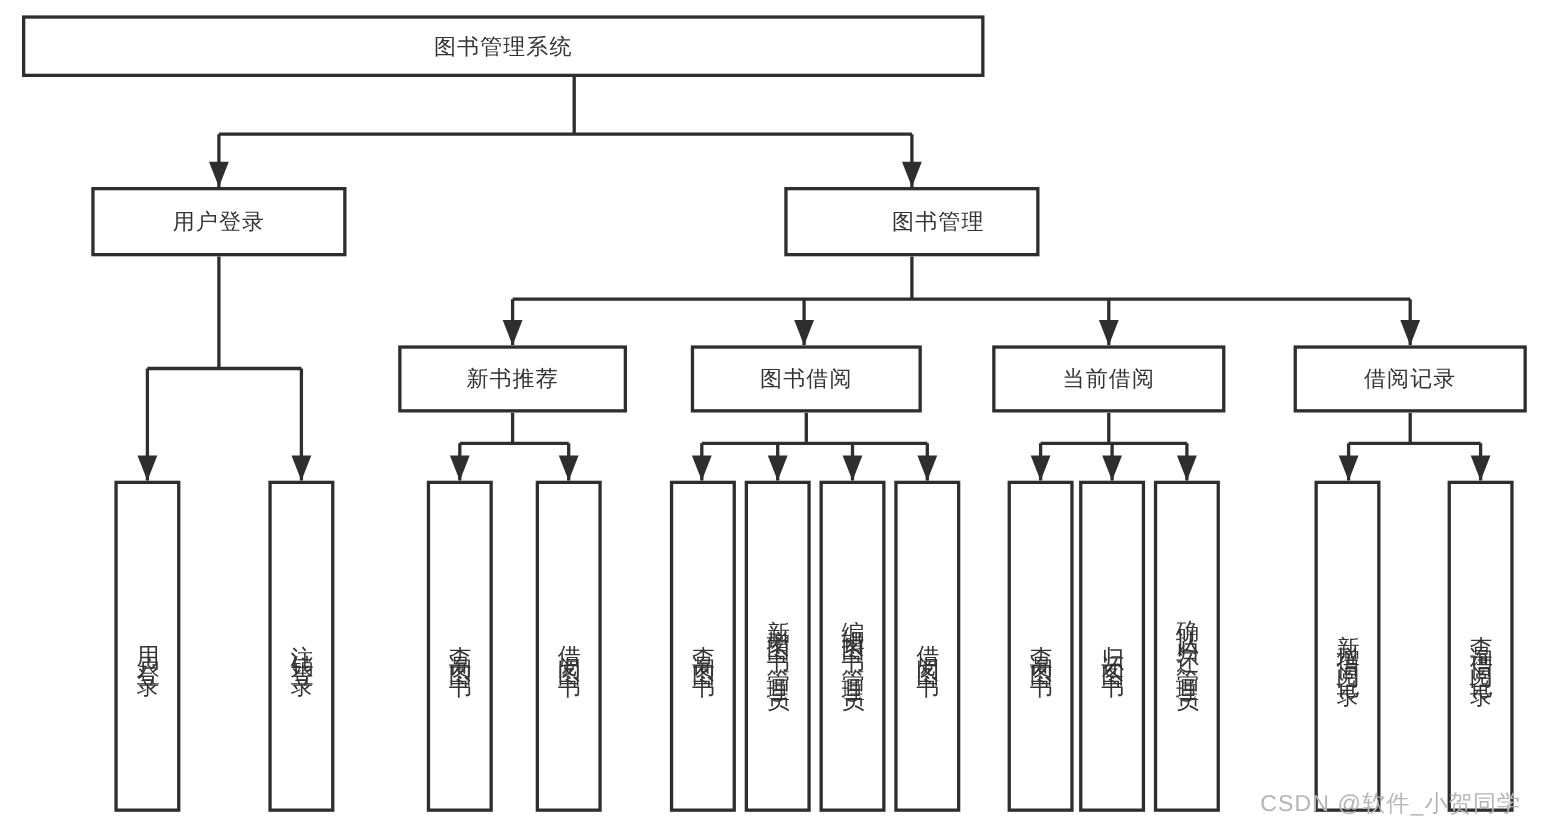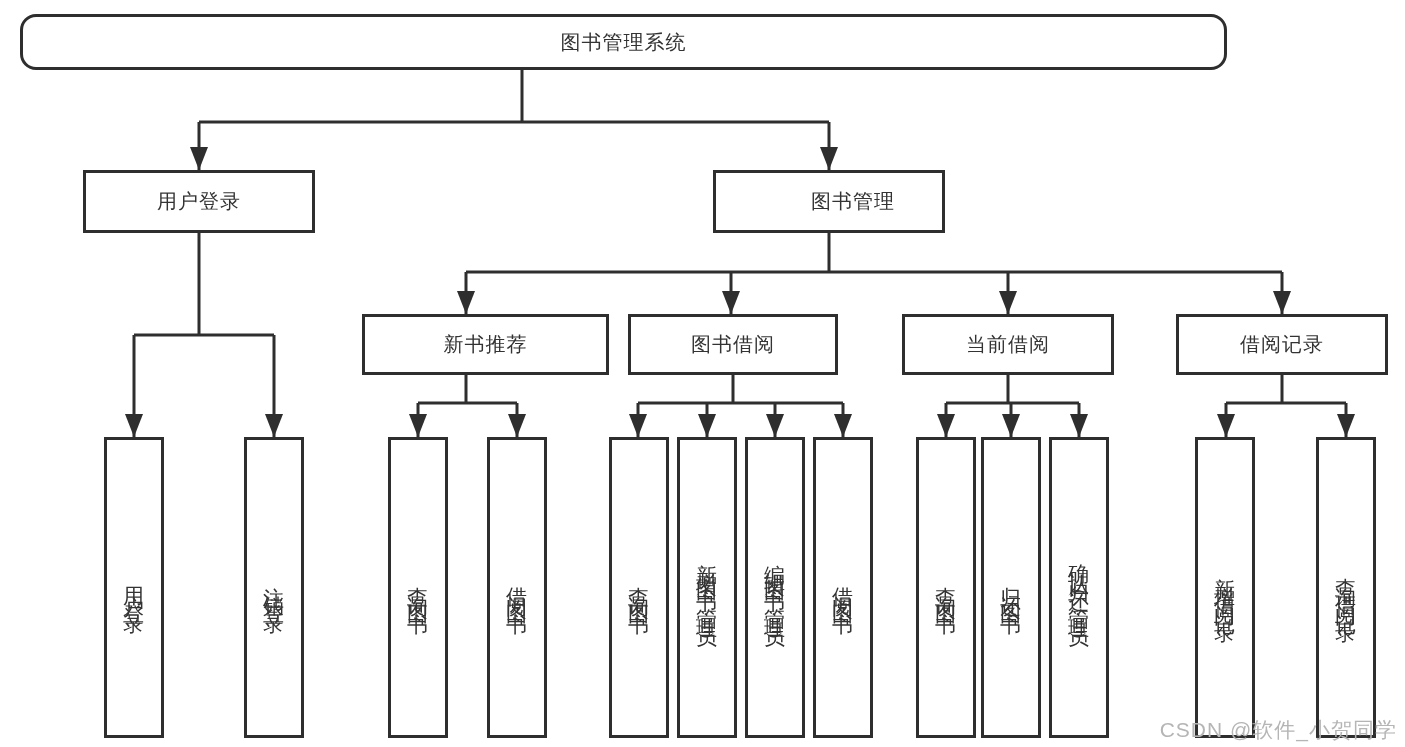--- a/index.html
+++ b/index.html
@@ -22,26 +22,26 @@
   .node{
     position:absolute;
     box-sizing:border-box;
     border:3px solid var(--line);
     background:#fff;
     display:flex;align-items:center;justify-content:center;
     font-size:20px;color:var(--text);
     letter-spacing:1px;
     z-index:2;
   }
-  .root{left:20px;top:14px;width:1207px;height:56px;border-radius:16px;}
+  .root{left:20px;top:14px;width:875px;height:56px;}
   .lvl2{top:170px;width:232px;height:63px;}
   .n-user-login{left:83px;}
   .n-book-mgmt{left:713px;padding-left:48px;}
   .lvl3{top:314px;height:61px;}
-  .n-new-book{left:362px;width:247px;}
+  .n-new-book{left:362px;width:208px;}
   .n-book-borrow{left:628px;width:210px;}
   .n-current-borrow{left:902px;width:212px;}
   .n-borrow-records{left:1176px;width:212px;}
   .leaf{
     position:absolute;top:437px;width:60px;height:301px;
     box-sizing:border-box;
     border:3px solid var(--line);
     background:#fff;
     display:flex;align-items:center;justify-content:center;
     z-index:2;
@@ -50,21 +50,21 @@
     writing-mode:vertical-rl;
     text-orientation:mixed;
     font-size:21px;
     letter-spacing:9px;
     color:var(--text);
     line-height:1.1;
     white-space:nowrap;
   }
   .watermark{
     position:absolute;
-    top:716px;right:8px;
+    top:716px;right:22px;
     font-size:21px;
     color:var(--watermark);
     letter-spacing:1px;
     z-index:5;
     white-space:nowrap;
   }
 </style>
 </head>
 <body>
 

